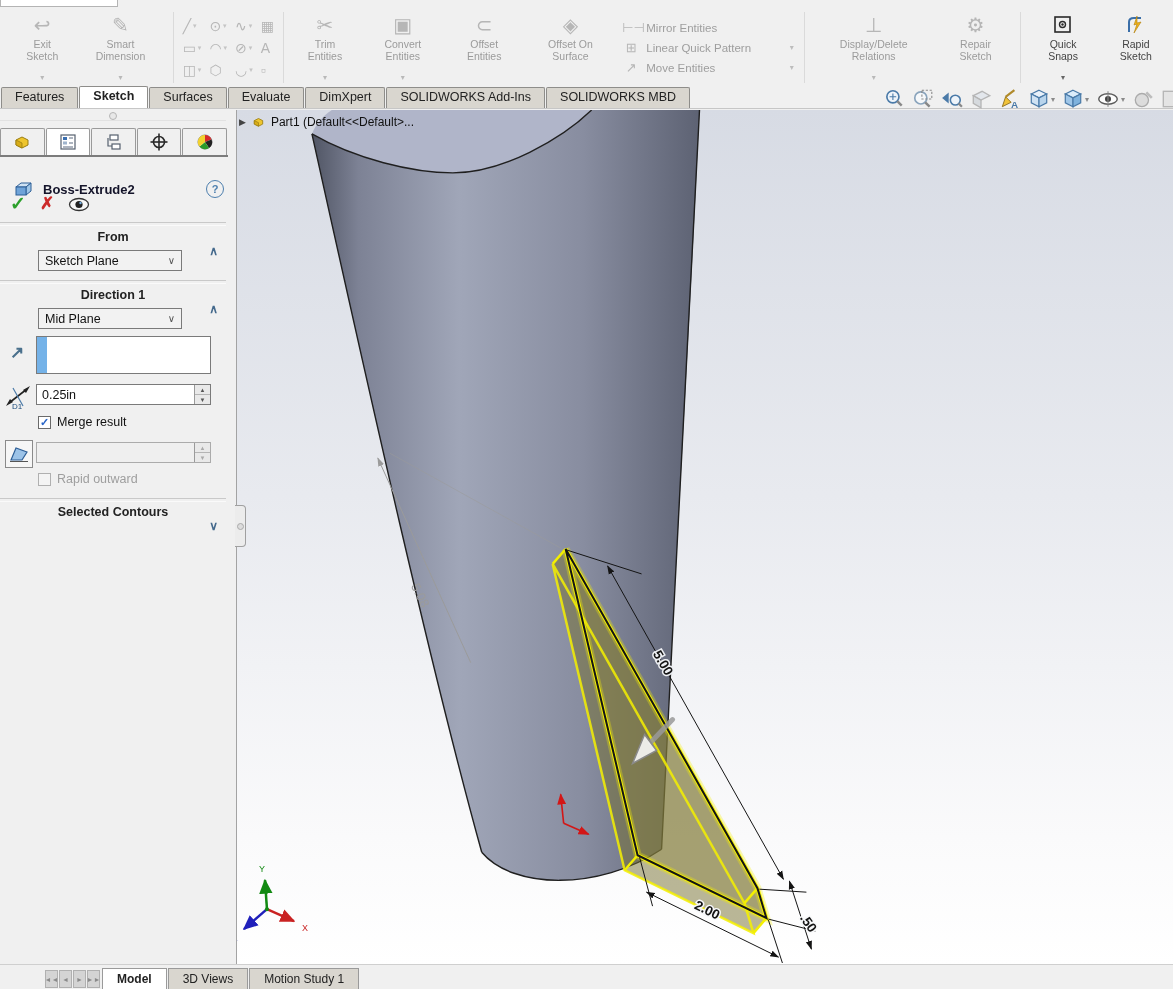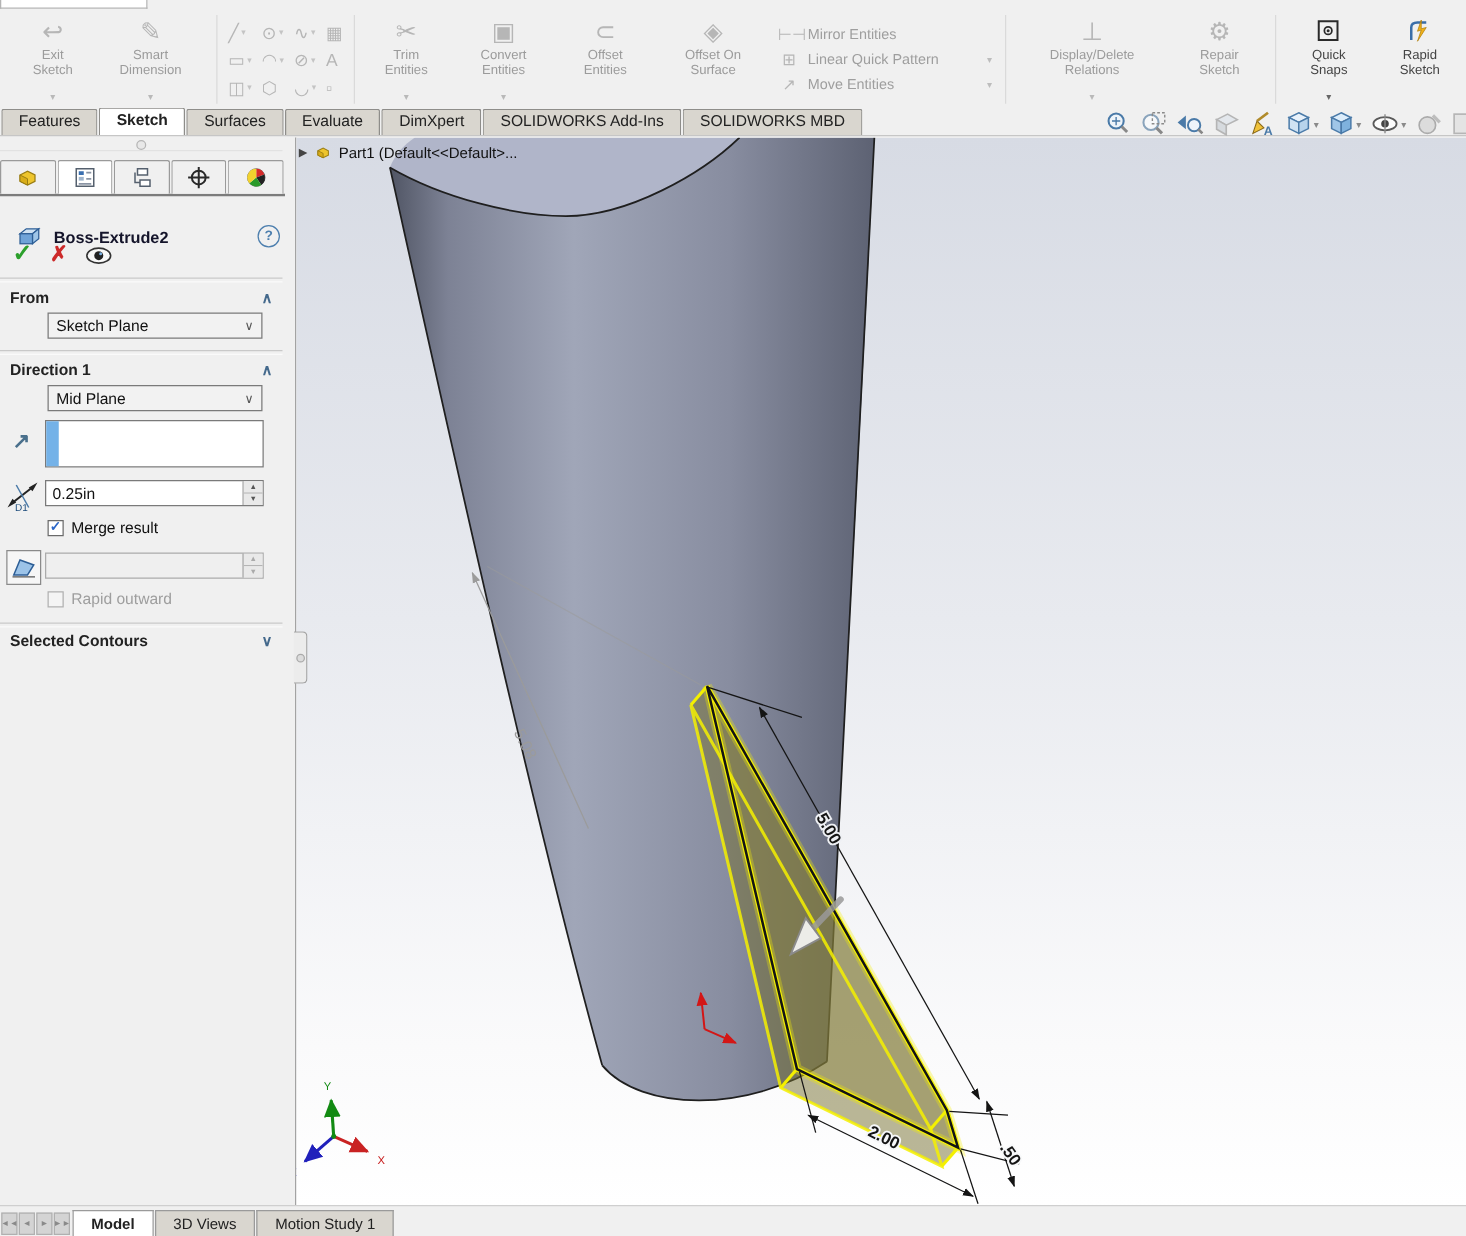--- a/index.html
+++ b/index.html
@@ -41,23 +41,23 @@
   .p-tabs{position:absolute;top:18px;left:0;width:228px;height:29px;display:flex;border-bottom:2px solid #7c7c7c;box-sizing:border-box;}
   .p-tab{width:43px;display:flex;align-items:center;justify-content:center;background:#f0f0f0;border:1px solid #9a9a9a;border-bottom:none;margin-right:1px;border-radius:2px 2px 0 0;}
   .p-tab.active{background:#fff;}
   .p-title{position:absolute;top:55px;left:12px;right:12px;height:22px;display:flex;align-items:center;gap:9px;margin-top:13px;}
   .p-title .t{font-size:13px;font-weight:bold;color:#14142a;}
   .p-help{margin-left:auto;width:16px;height:16px;border:1.5px solid #4d7fae;border-radius:50%;color:#4d7fae;font-size:11px;font-weight:bold;display:flex;align-items:center;justify-content:center;}
   .p-actions{position:absolute;top:83px;left:10px;display:flex;gap:14px;align-items:center;height:22px;}
   .ok{color:#2ca02c;font-size:19px;font-weight:bold;line-height:20px;}
   .cancel{color:#cc2a2a;font-size:17px;font-weight:bold;line-height:20px;}
   .divider{position:absolute;left:0;right:10px;height:2px;border-top:1px solid #c9c9c9;border-bottom:1px solid #fafafa;}
-  .sec-head{position:absolute;left:8px;right:18px;height:16px;font-weight:bold;font-size:12.5px;color:#222;display:flex;align-items:center;}
+  .sec-head{position:absolute;left:8px;right:18px;height:16px;font-weight:bold;font-size:12.5px;color:#222;display:flex;align-items:center;flex-direction:column;}
   .sec-head .chev{margin-left:auto;color:#44698c;font-size:12px;font-weight:bold;}
-  .dd{position:absolute;left:38px;width:172px;height:21px;background:#f2f2f2;border:1px solid #7a7a7a;font-size:12.5px;color:#111;display:flex;align-items:center;padding-left:6px;box-sizing:border-box;}
+  .dd{position:absolute;left:38px;width:144px;height:21px;background:#f2f2f2;border:1px solid #7a7a7a;font-size:12.5px;color:#111;display:flex;align-items:center;padding-left:6px;box-sizing:border-box;}
   .dd .chev{margin-left:auto;margin-right:6px;color:#555;font-size:10px;}
   .dir-icon{position:absolute;left:10px;color:#4a708c;font-size:17px;font-weight:bold;}
   .selbox{position:absolute;left:36px;width:175px;height:38px;background:#fff;border:1px solid #7a7a7a;box-sizing:border-box;display:flex;}
   .selbox .strip{width:10px;background:#74b2e8;}
   .field{position:absolute;left:36px;width:175px;height:21px;border:1px solid #7a7a7a;background:#fff;box-sizing:border-box;display:flex;}
   .field input{flex:1;border:none;outline:none;font-size:12.5px;font-family:"Liberation Sans",sans-serif;padding:0 0 0 5px;background:transparent;color:#111;min-width:0;}
   .spin{width:15px;border-left:1px solid #9a9a9a;display:flex;flex-direction:column;}
   .spin div{flex:1;background:#e9e9e9;font-size:6px;color:#555;display:flex;align-items:center;justify-content:center;}
   .spin div:first-child{border-bottom:1px solid #b5b5b5;}
   .field.disabled{background:#efefef;border-color:#ababab;}
@@ -68,21 +68,21 @@
   .cbrow.disabled .cb{border-color:#b0b0b0;background:#f4f4f4;}
   .draft-btn{position:absolute;left:5px;width:28px;height:28px;border:1px solid #8a8a8a;background:#f6f6f6;display:flex;align-items:center;justify-content:center;box-sizing:border-box;}
   .d1i{position:absolute;left:3px;width:30px;height:26px;}
   .split-handle{position:absolute;right:-10px;top:395px;width:10px;height:40px;background:#ececec;border:1px solid #a0a0a0;border-left:none;border-radius:0 4px 4px 0;z-index:5;display:flex;align-items:center;justify-content:center;}
   .split-handle .dot{width:5px;height:5px;border-radius:50%;background:#dcdcdc;border:1px solid #aaa;}
   .viewport{flex:1;position:relative;overflow:hidden;}
   svg.scene{position:absolute;inset:0;width:100%;height:100%;display:block;}
   .ftree{position:absolute;left:2px;top:5px;display:flex;align-items:center;gap:5px;font-size:12px;color:#111;z-index:4;}
   .ftree .arrow{color:#444;font-size:9px;}
   
-  .bottombar{position:absolute;left:0;right:0;bottom:0;height:24px;background:#f0f0f0;border-top:1px solid #cfcfcf;display:flex;align-items:flex-end;}
+  .bottombar{position:absolute;left:0;right:0;bottom:0;height:24px;background:#f0f0f0;border-top:1px solid #cfcfcf;display:flex;align-items:flex-end;padding-left:44px;}
   .navs{display:flex;gap:1px;align-items:flex-end;padding:0 2px 1px 1px;}
   .nb{width:13px;height:18px;background:#d4d4d4;border:1px solid #b0b0b0;color:#8a8a8a;font-size:7px;display:flex;align-items:center;justify-content:center;box-sizing:border-box;}
   .btab{height:21px;line-height:20px;padding:0 14px;background:#d9d6cf;border:1px solid #9a9a9a;border-bottom:none;margin-right:1px;font-size:12px;color:#222;box-sizing:border-box;}
   .btab.active{background:#fff;font-weight:bold;}
 </style>
 </head>
 <body>
 
 <div class="app">
 

